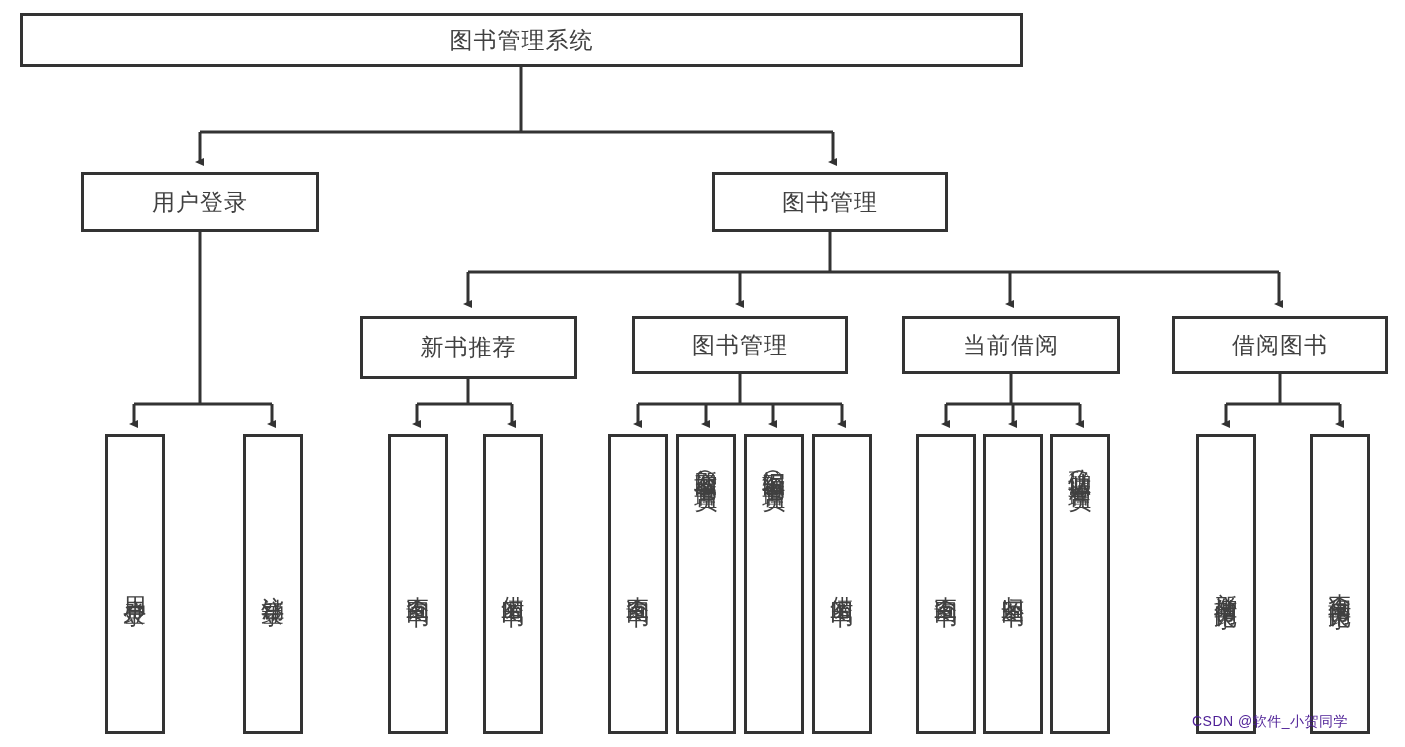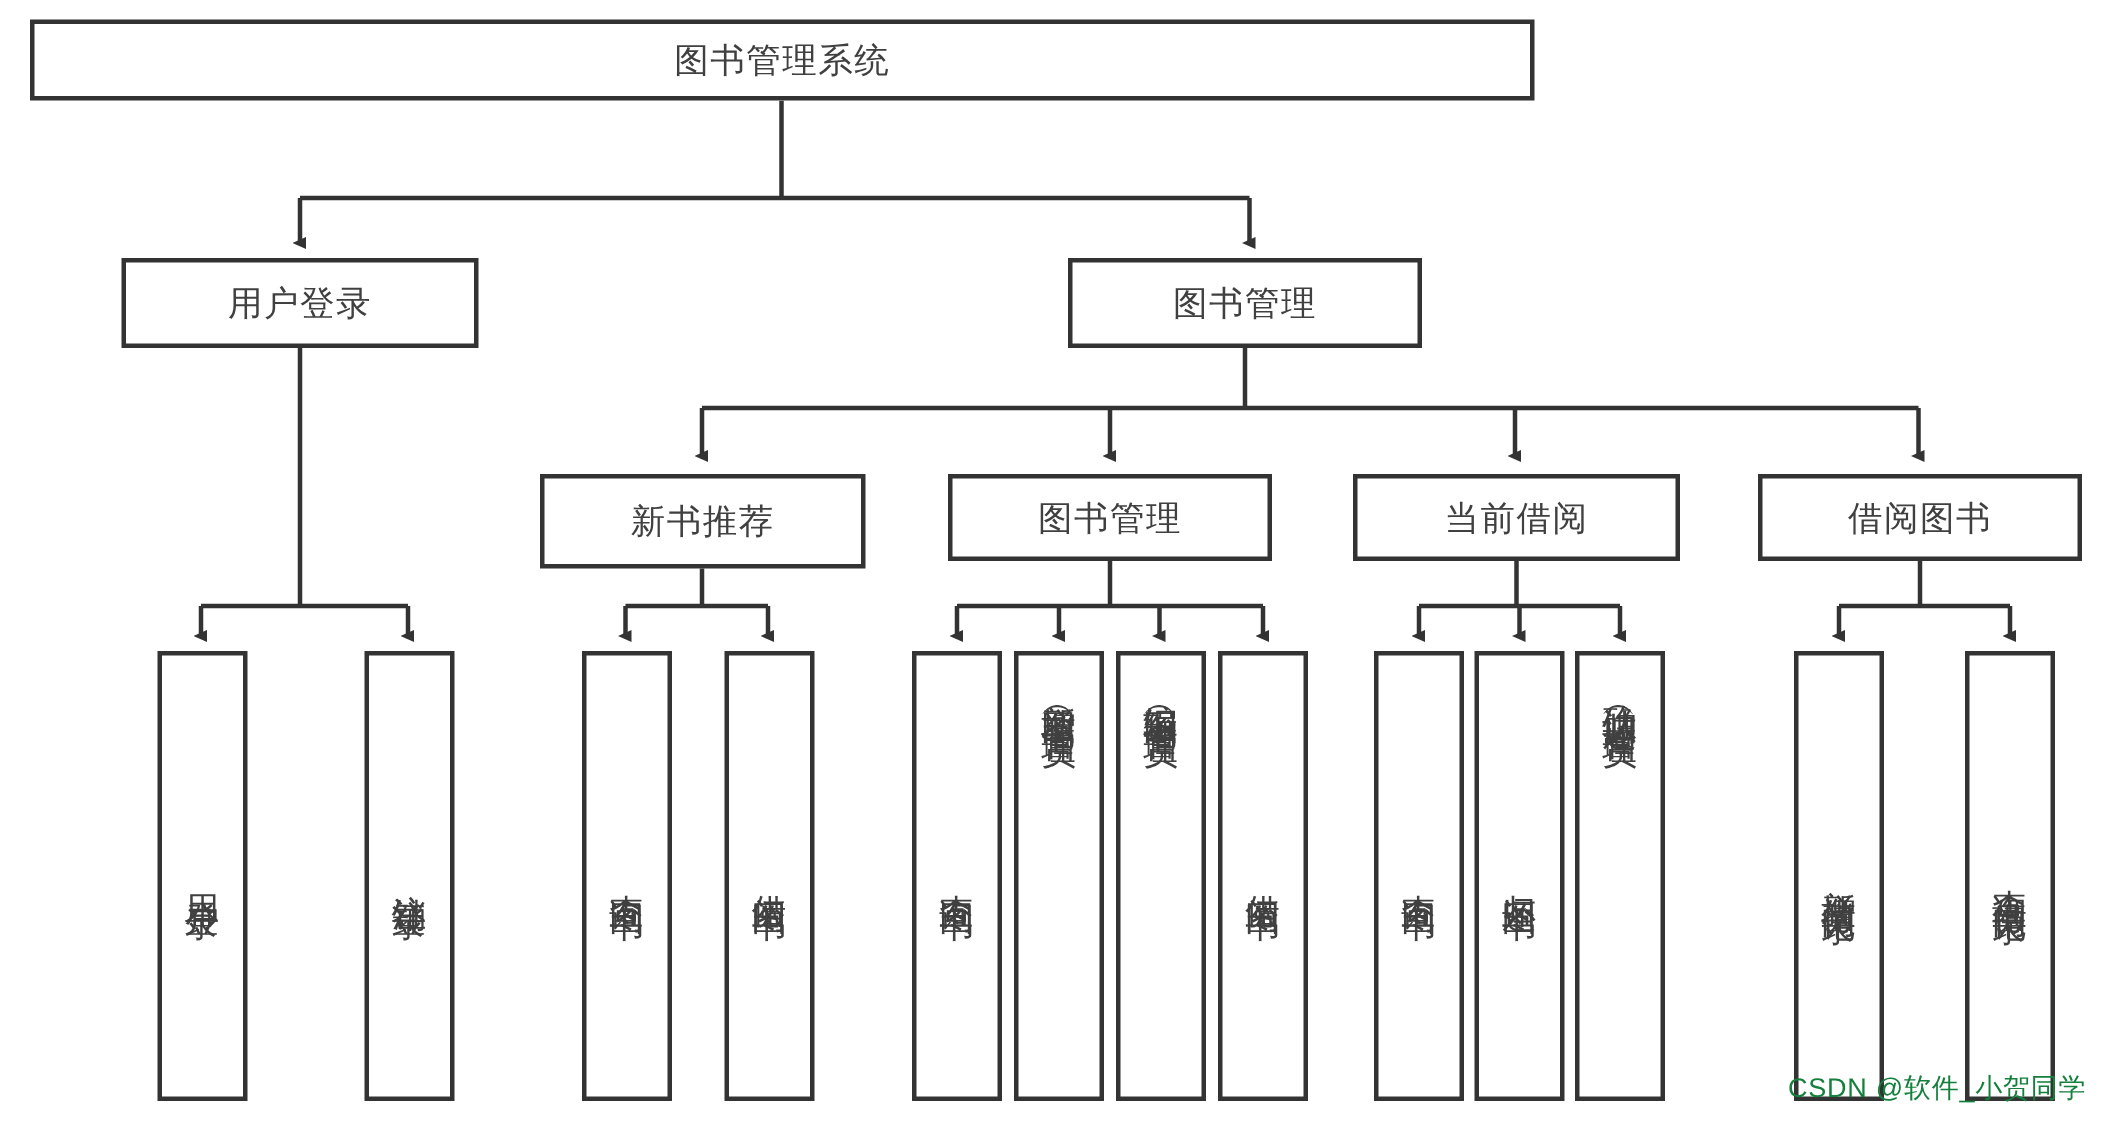--- a/index.html
+++ b/index.html
@@ -56,22 +56,22 @@
     white-space: nowrap;
   }
   .node.vertical.centered {
     align-items: center;
     padding-top: 0;
   }
   .watermark {
     position: absolute;
     left: 1192px;
     top: 713px;
-    font-size: 18px;
-    color: #15803d;
+    font-size: 14px;
+    color: #4c1d95;
     letter-spacing: 0.5px;
     z-index: 3;
     white-space: nowrap;
   }
 </style>
 </head>
 <body>
 
 <div id="canvas">
 

